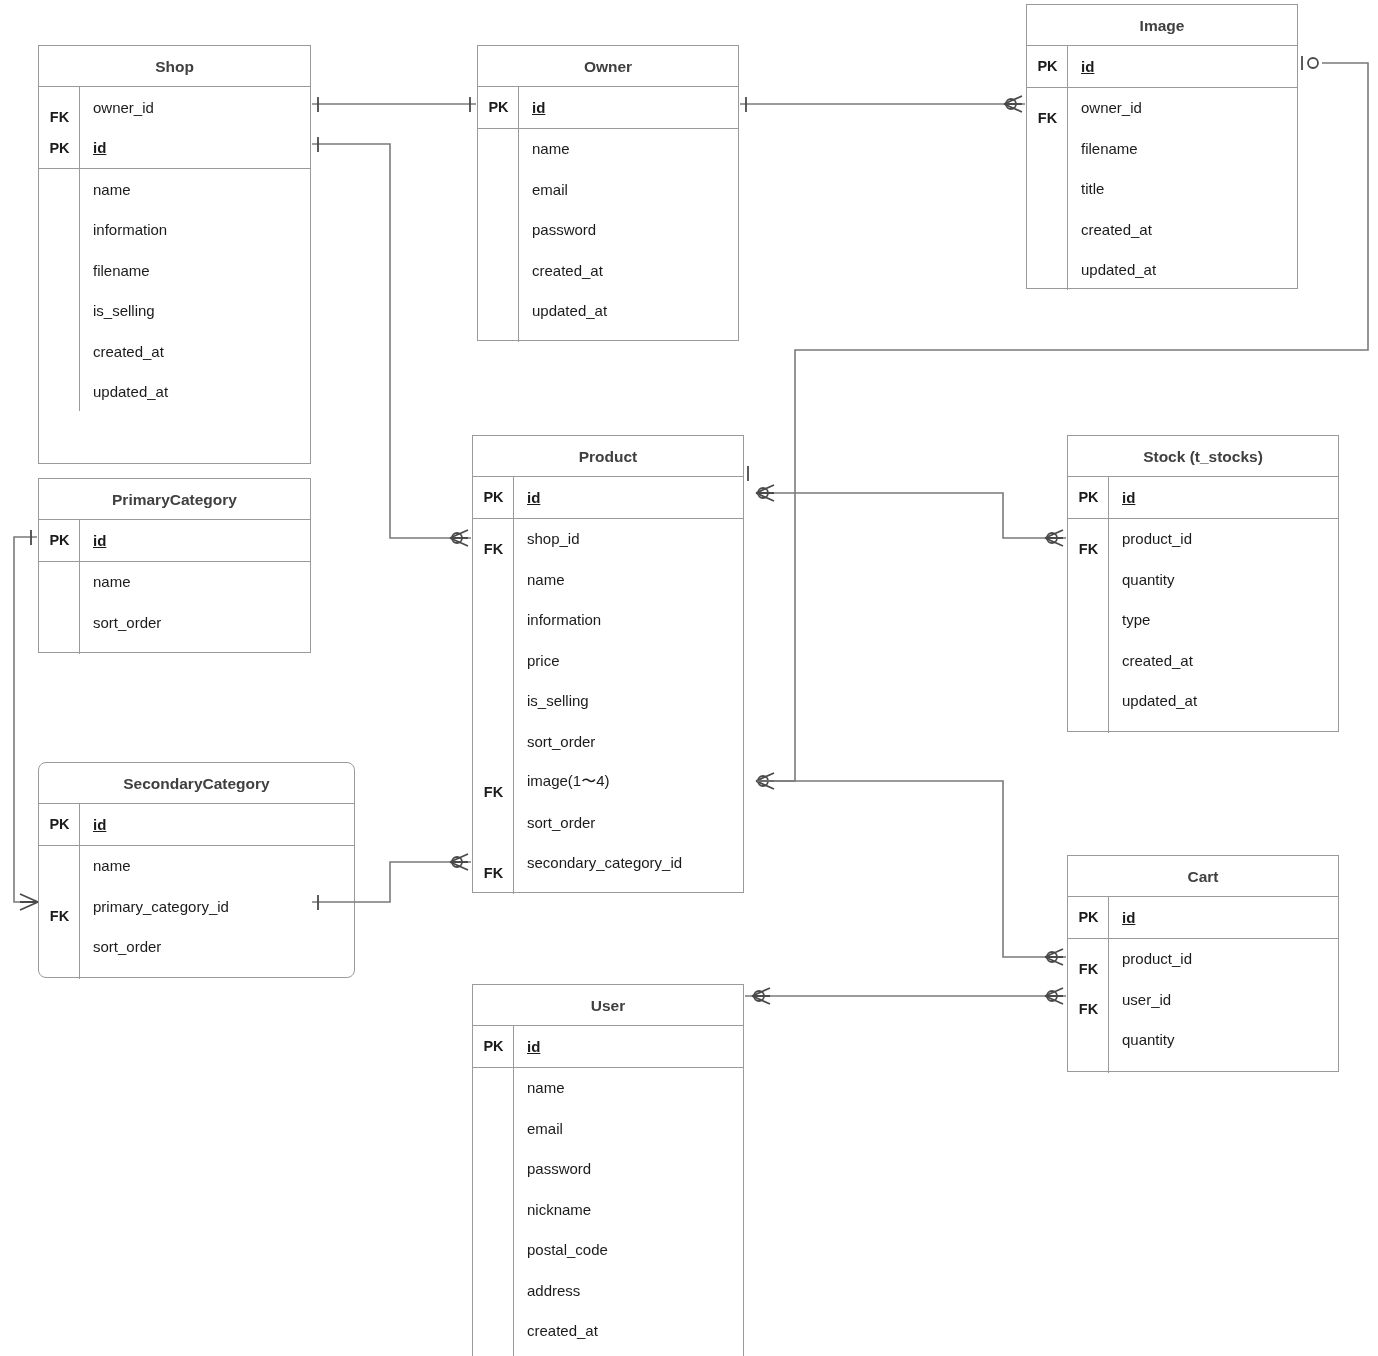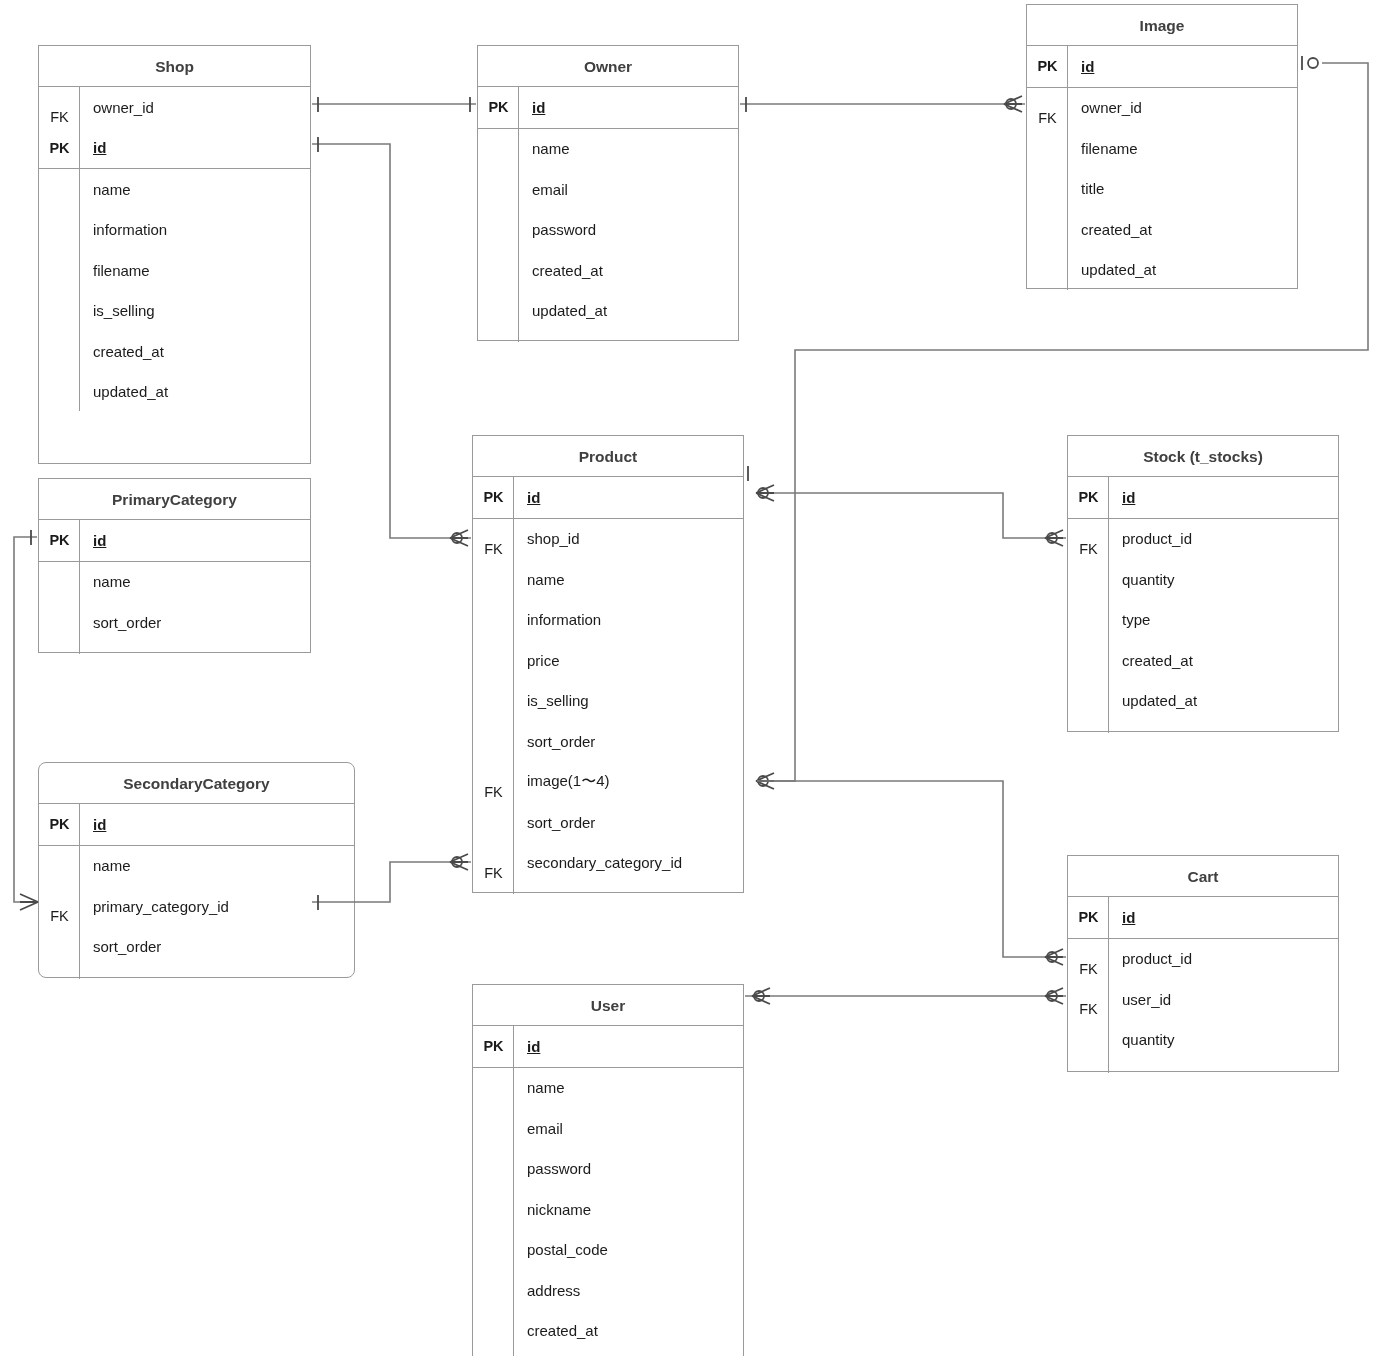--- a/index.html
+++ b/index.html
@@ -12,21 +12,21 @@
   svg#wires .mkdot{stroke:#4a4a4a;stroke-width:1.8;fill:#ffffff;}
 
   .entity{position:absolute;border:1.6px solid #9a9a9a;background:#fff;box-sizing:border-box;}
   .ent-title{height:41px;line-height:41px;text-align:center;font-weight:bold;font-size:15.5px;
              color:#404040;border-bottom:1.6px solid #9a9a9a;box-sizing:border-box;}
   .ent-body{position:relative;}
   .keycol{position:absolute;left:0;top:0;bottom:0;width:41px;border-right:1.6px solid #9a9a9a;box-sizing:border-box;}
   .pkgroup{border-bottom:1.6px solid #9a9a9a;}
   .row{height:40.5px;display:flex;align-items:center;box-sizing:border-box;}
   .row .k{width:41px;flex:0 0 41px;text-align:center;font-size:14.5px;font-weight:bold;color:#1b1b1b;}
-  .row .k.reg{font-weight:normal;margin-top:20px;}
+  .row .k.reg{font-weight:bold;margin-top:20px;}
   .row .f{padding-left:13px;font-size:15px;color:#1b1b1b;}
   .row .f.pk{font-weight:bold;text-decoration:underline;}
 </style>
 </head>
 <body>
 
 <div id="canvas">
 
   <div class="entity" style="left: 38px; top: 45px; width: 273px; height: 419px;">
       <div class="ent-title">Shop</div>

